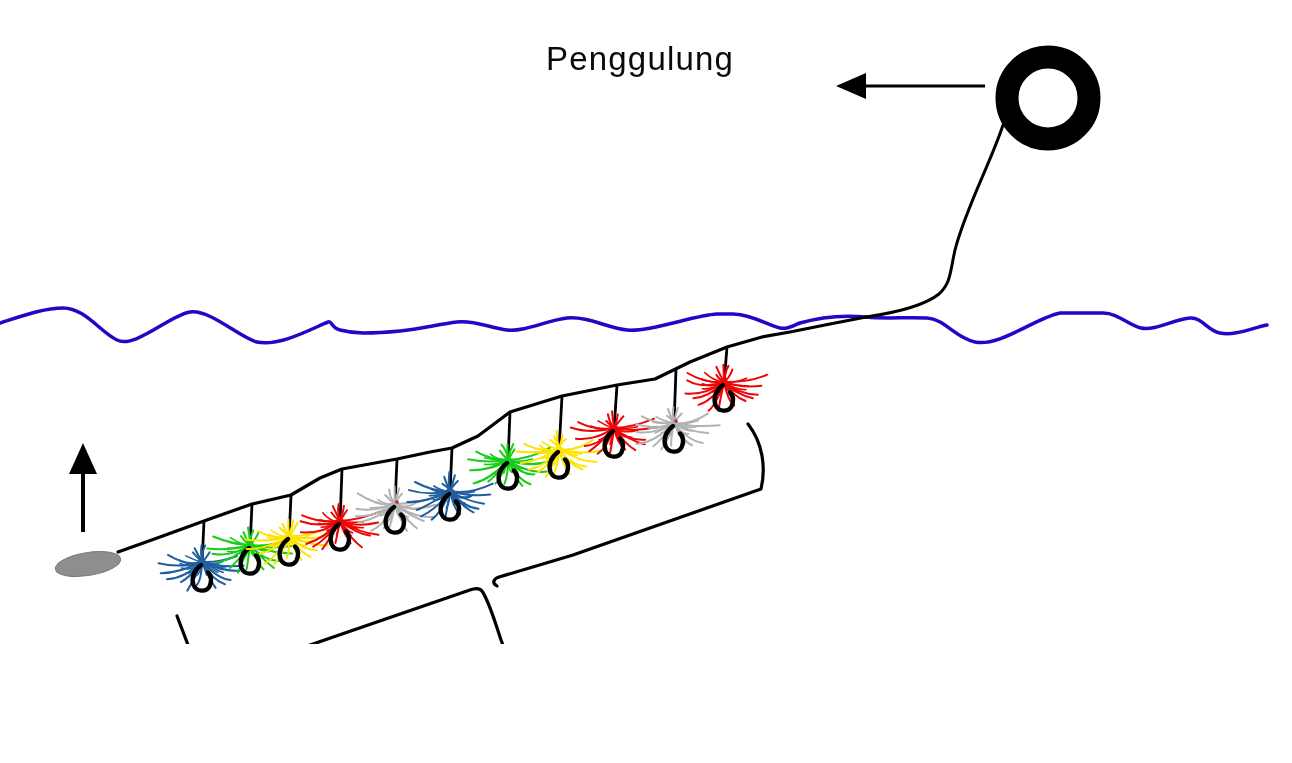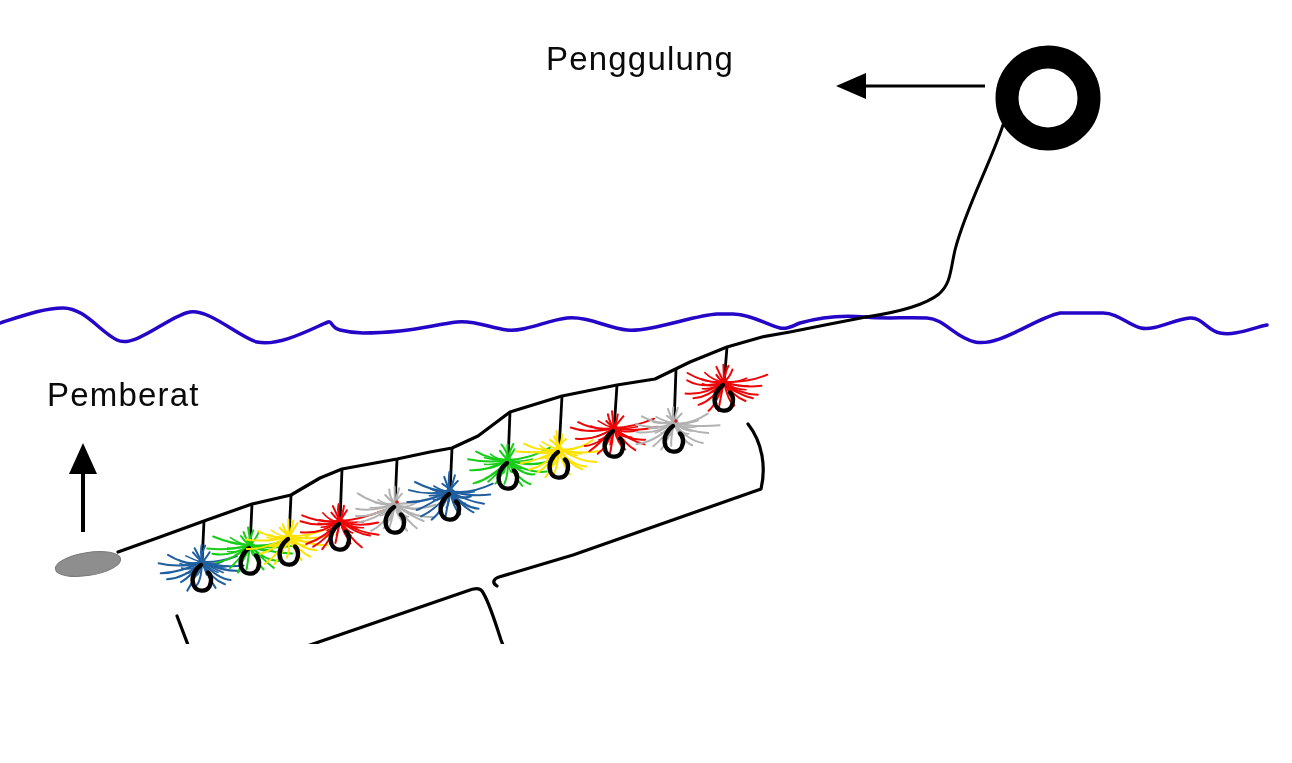--- a/index.html
+++ b/index.html
@@ -459,14 +459,13 @@
       <path d="M 281,655 L 467,591 C 474,588 479,587 482,591
                C 489,601 495,622 501,640 L 508,658" stroke="#000000"></path>
       <path d="M 497,586 C 492,583 493,579 499,577 L 573,555 L 761,489
                C 766,468 763,443 748,424" stroke="#000000"></path>
     </g>
 
     <rect x="0" y="654" width="1292" height="109" fill="#000000"></rect>
   </svg>
 
   <div id="label-reel" class="diagram-label">Penggulung</div>
-  <div id="label-sinker" class="diagram-label">Pemberat</div>
 </div>
 
 </body></html>

